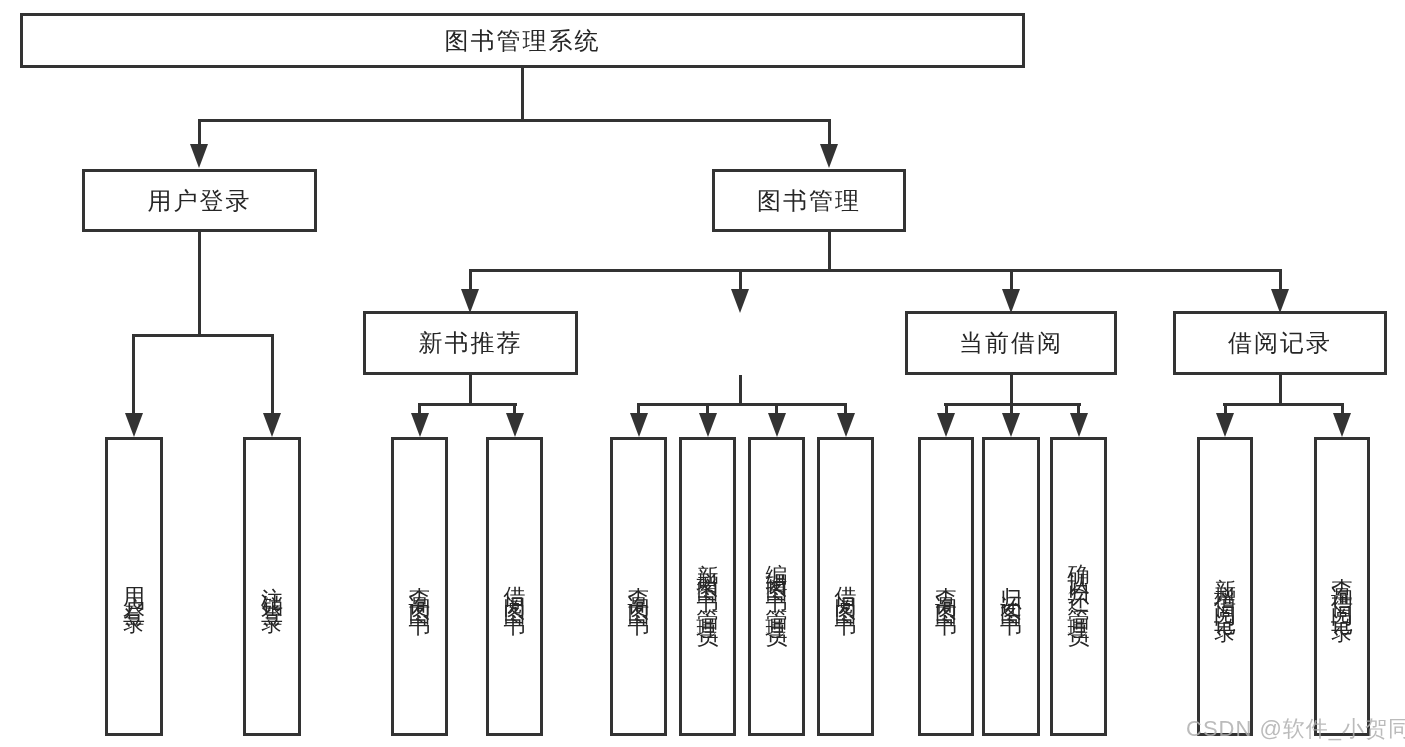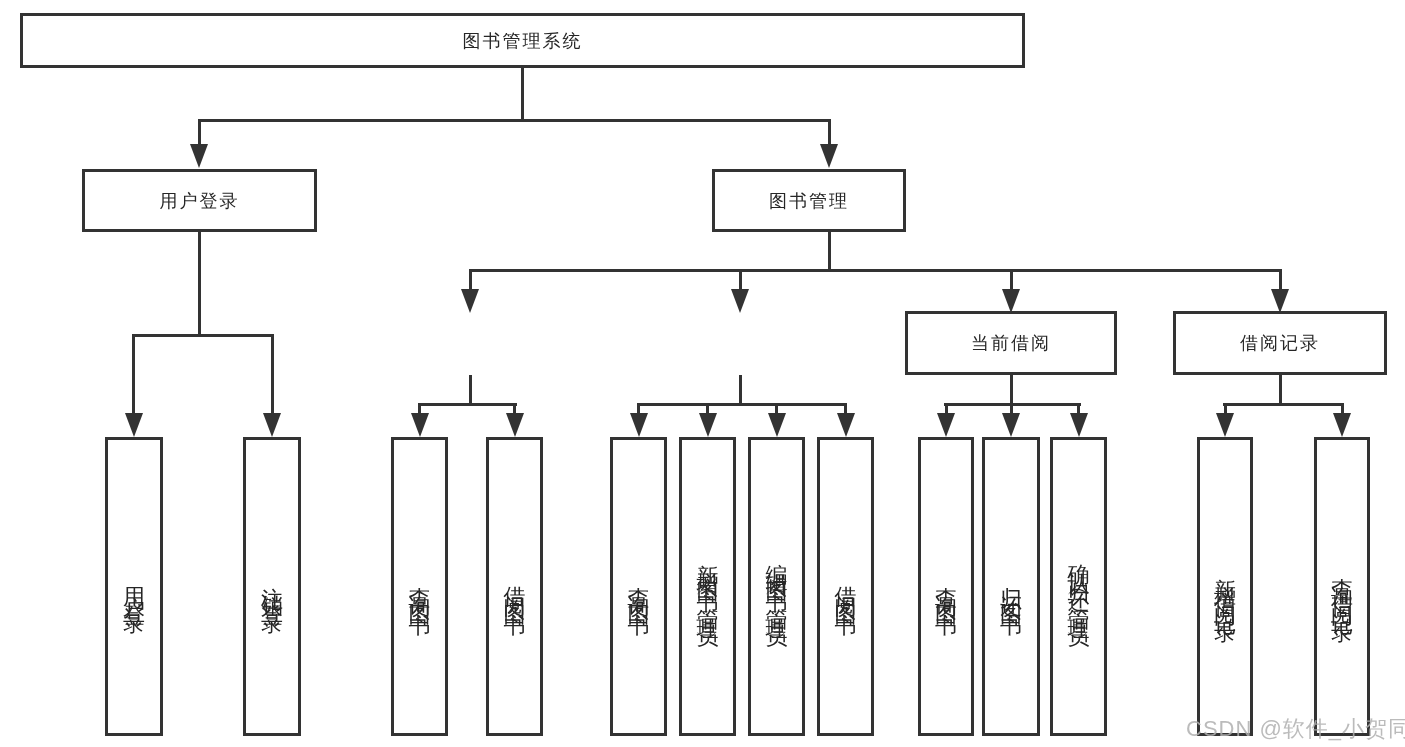--- a/index.html
+++ b/index.html
@@ -18,21 +18,21 @@
   .node {
     position: absolute;
     box-sizing: border-box;
     border: 3px solid #333333;
     background: #ffffff;
     display: flex;
     align-items: center;
     justify-content: center;
   }
   .hlabel {
-    font-size: 18px;
+    font-size: 24px;
     letter-spacing: 2px;
     color: #262626;
     white-space: nowrap;
   }
   .leaf {
     position: absolute;
     box-sizing: border-box;
     top: 437px;
     height: 299px;
     border: 3px solid #333333;
@@ -112,20 +112,23 @@
   <div class="line" style="left:469px; top:269px; width:813px; height:3px;"></div>
   <div class="line" style="left:469px; top:269px; width:3px; height:22px;"></div>
   <div class="arrow" style="left:461px; top:289px;"></div>
   <div class="line" style="left:739px; top:269px; width:3px; height:22px;"></div>
   <div class="arrow" style="left:731px; top:289px;"></div>
   <div class="line" style="left:1010px; top:269px; width:3px; height:22px;"></div>
   <div class="arrow" style="left:1002px; top:289px;"></div>
   <div class="line" style="left:1279px; top:269px; width:3px; height:22px;"></div>
   <div class="arrow" style="left:1271px; top:289px;"></div>
 
+  <div class="node" style="left:363px; top:311px; width:215px; height:64px;">
+    <span class="hlabel">新书推荐</span>
+  </div>
   <div class="node" style="left:905px; top:311px; width:212px; height:64px;">
     <span class="hlabel">当前借阅</span>
   </div>
   <div class="node" style="left:1173px; top:311px; width:214px; height:64px;">
     <span class="hlabel">借阅记录</span>
   </div>
 
   <div class="line" style="left:469px; top:375px; width:3px; height:31px;"></div>
   <div class="line" style="left:418px; top:403px; width:99px; height:3px;"></div>
   <div class="line" style="left:418px; top:403px; width:3px; height:13px;"></div>

